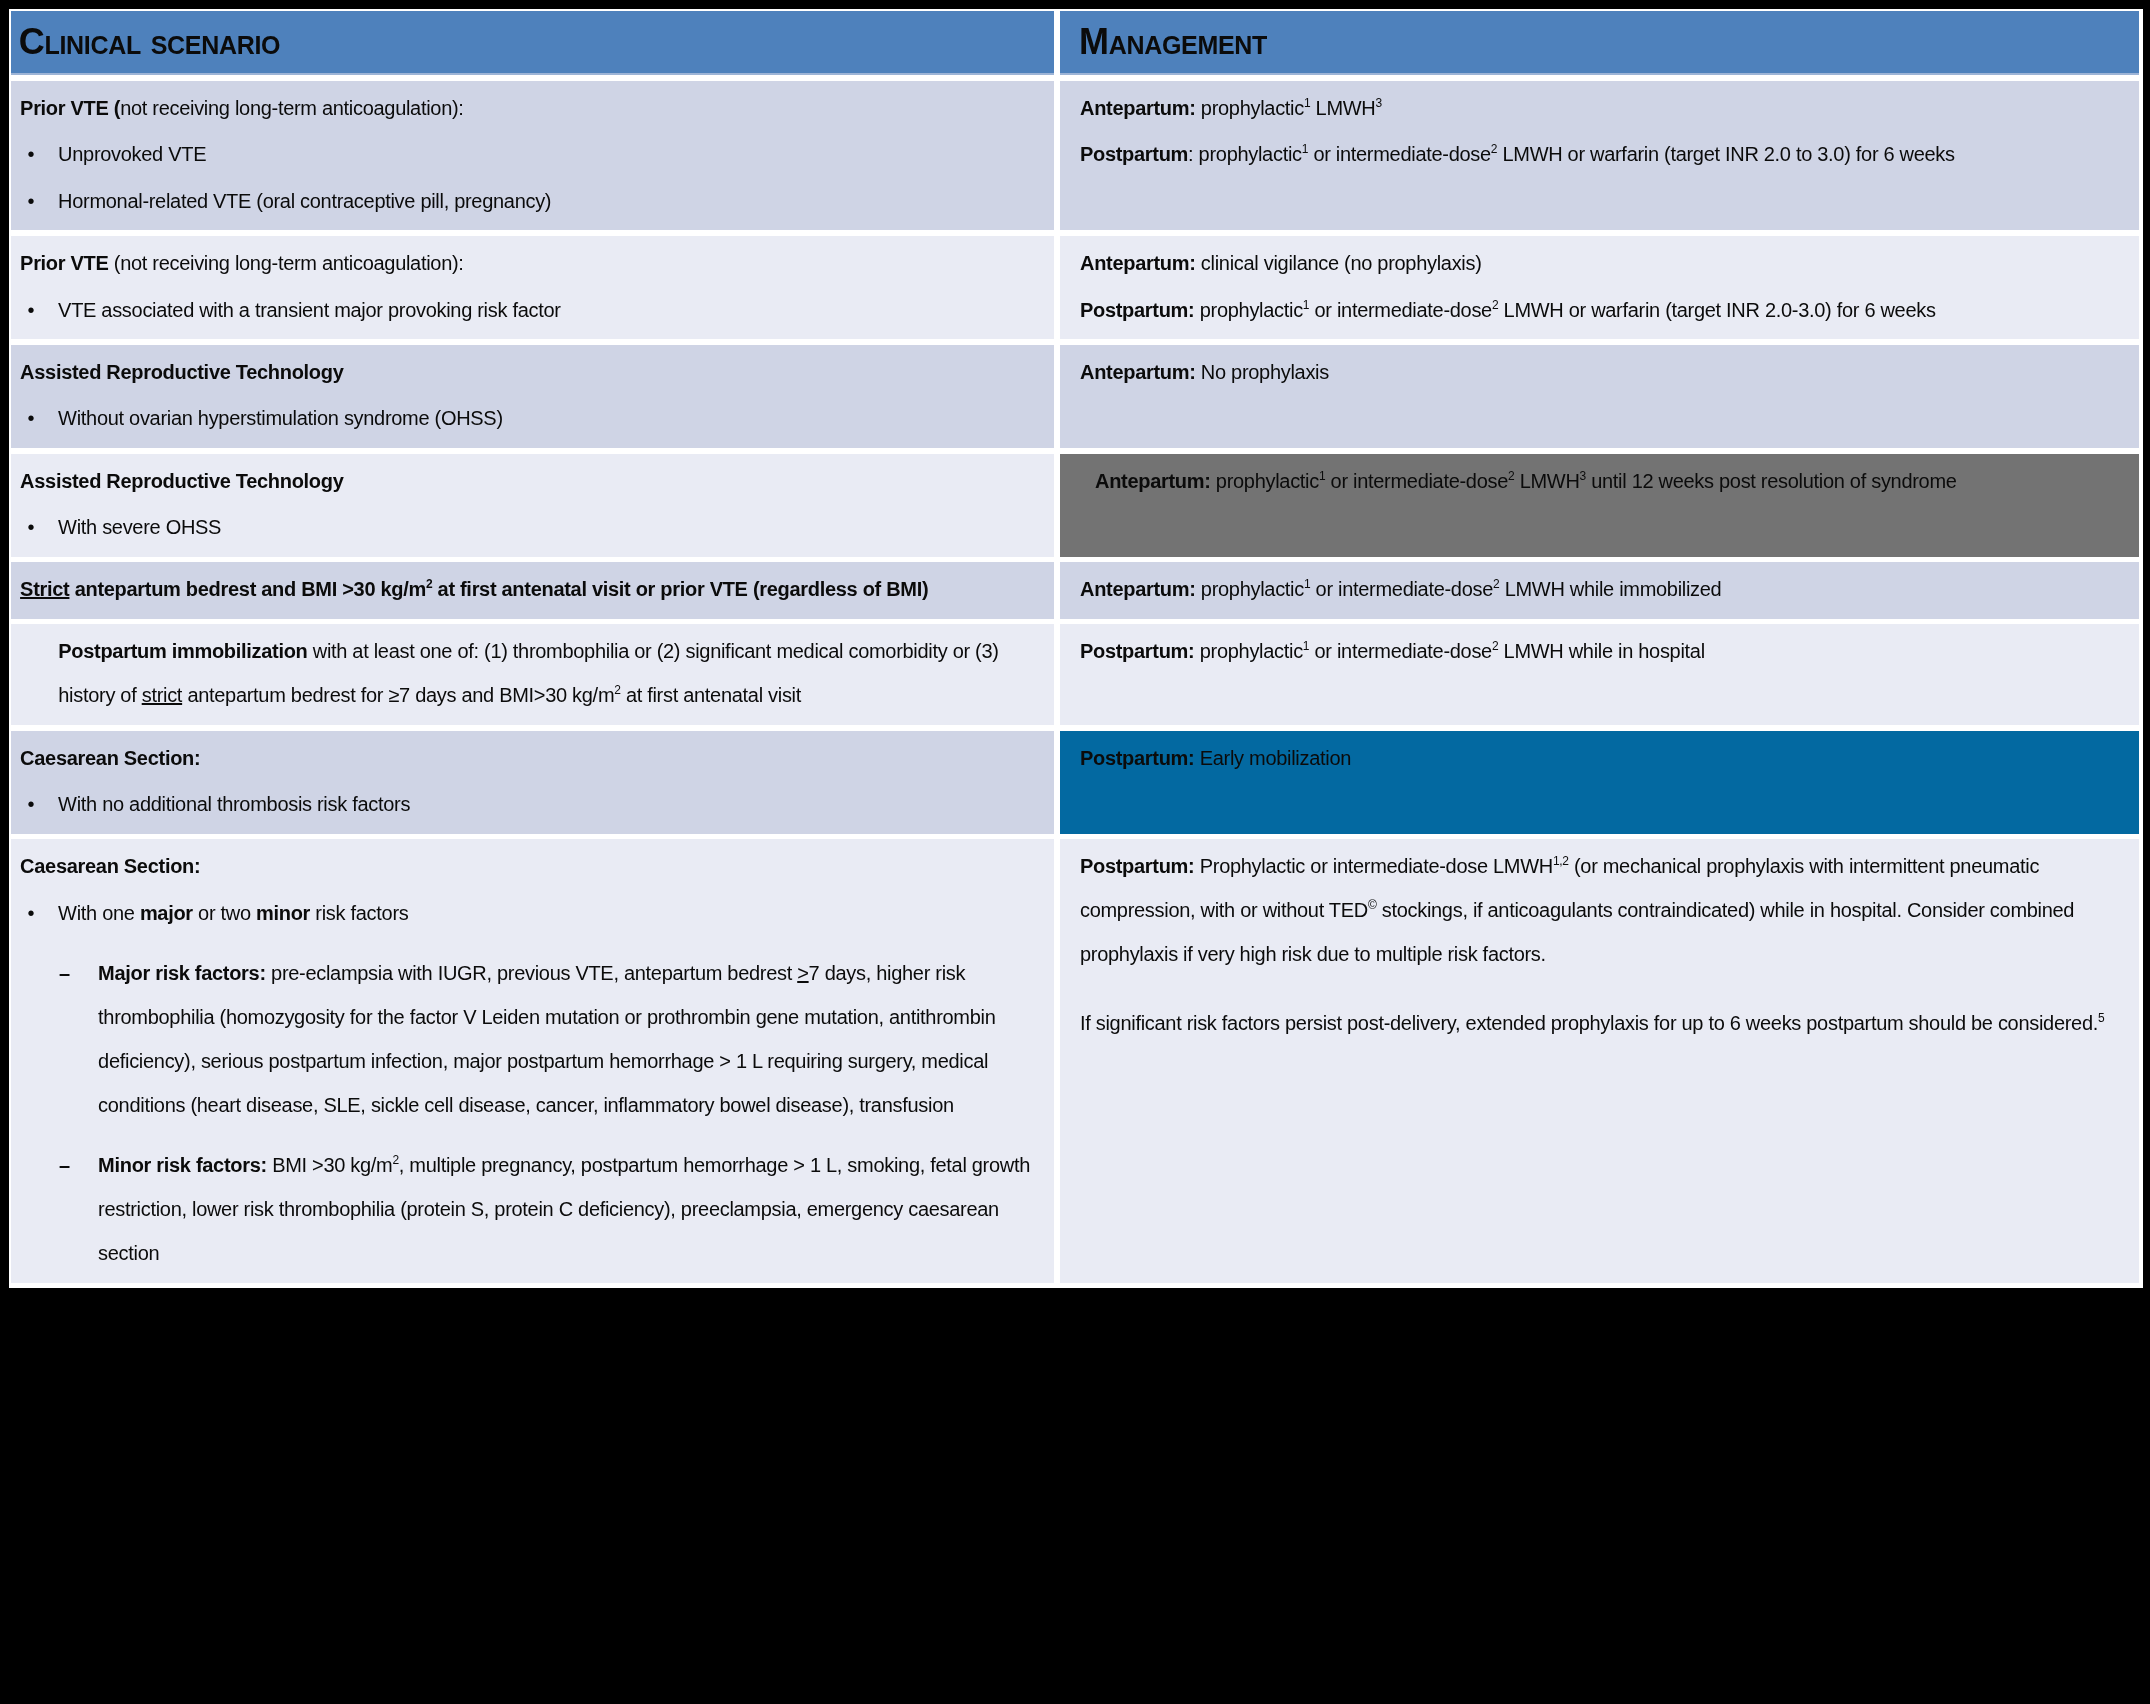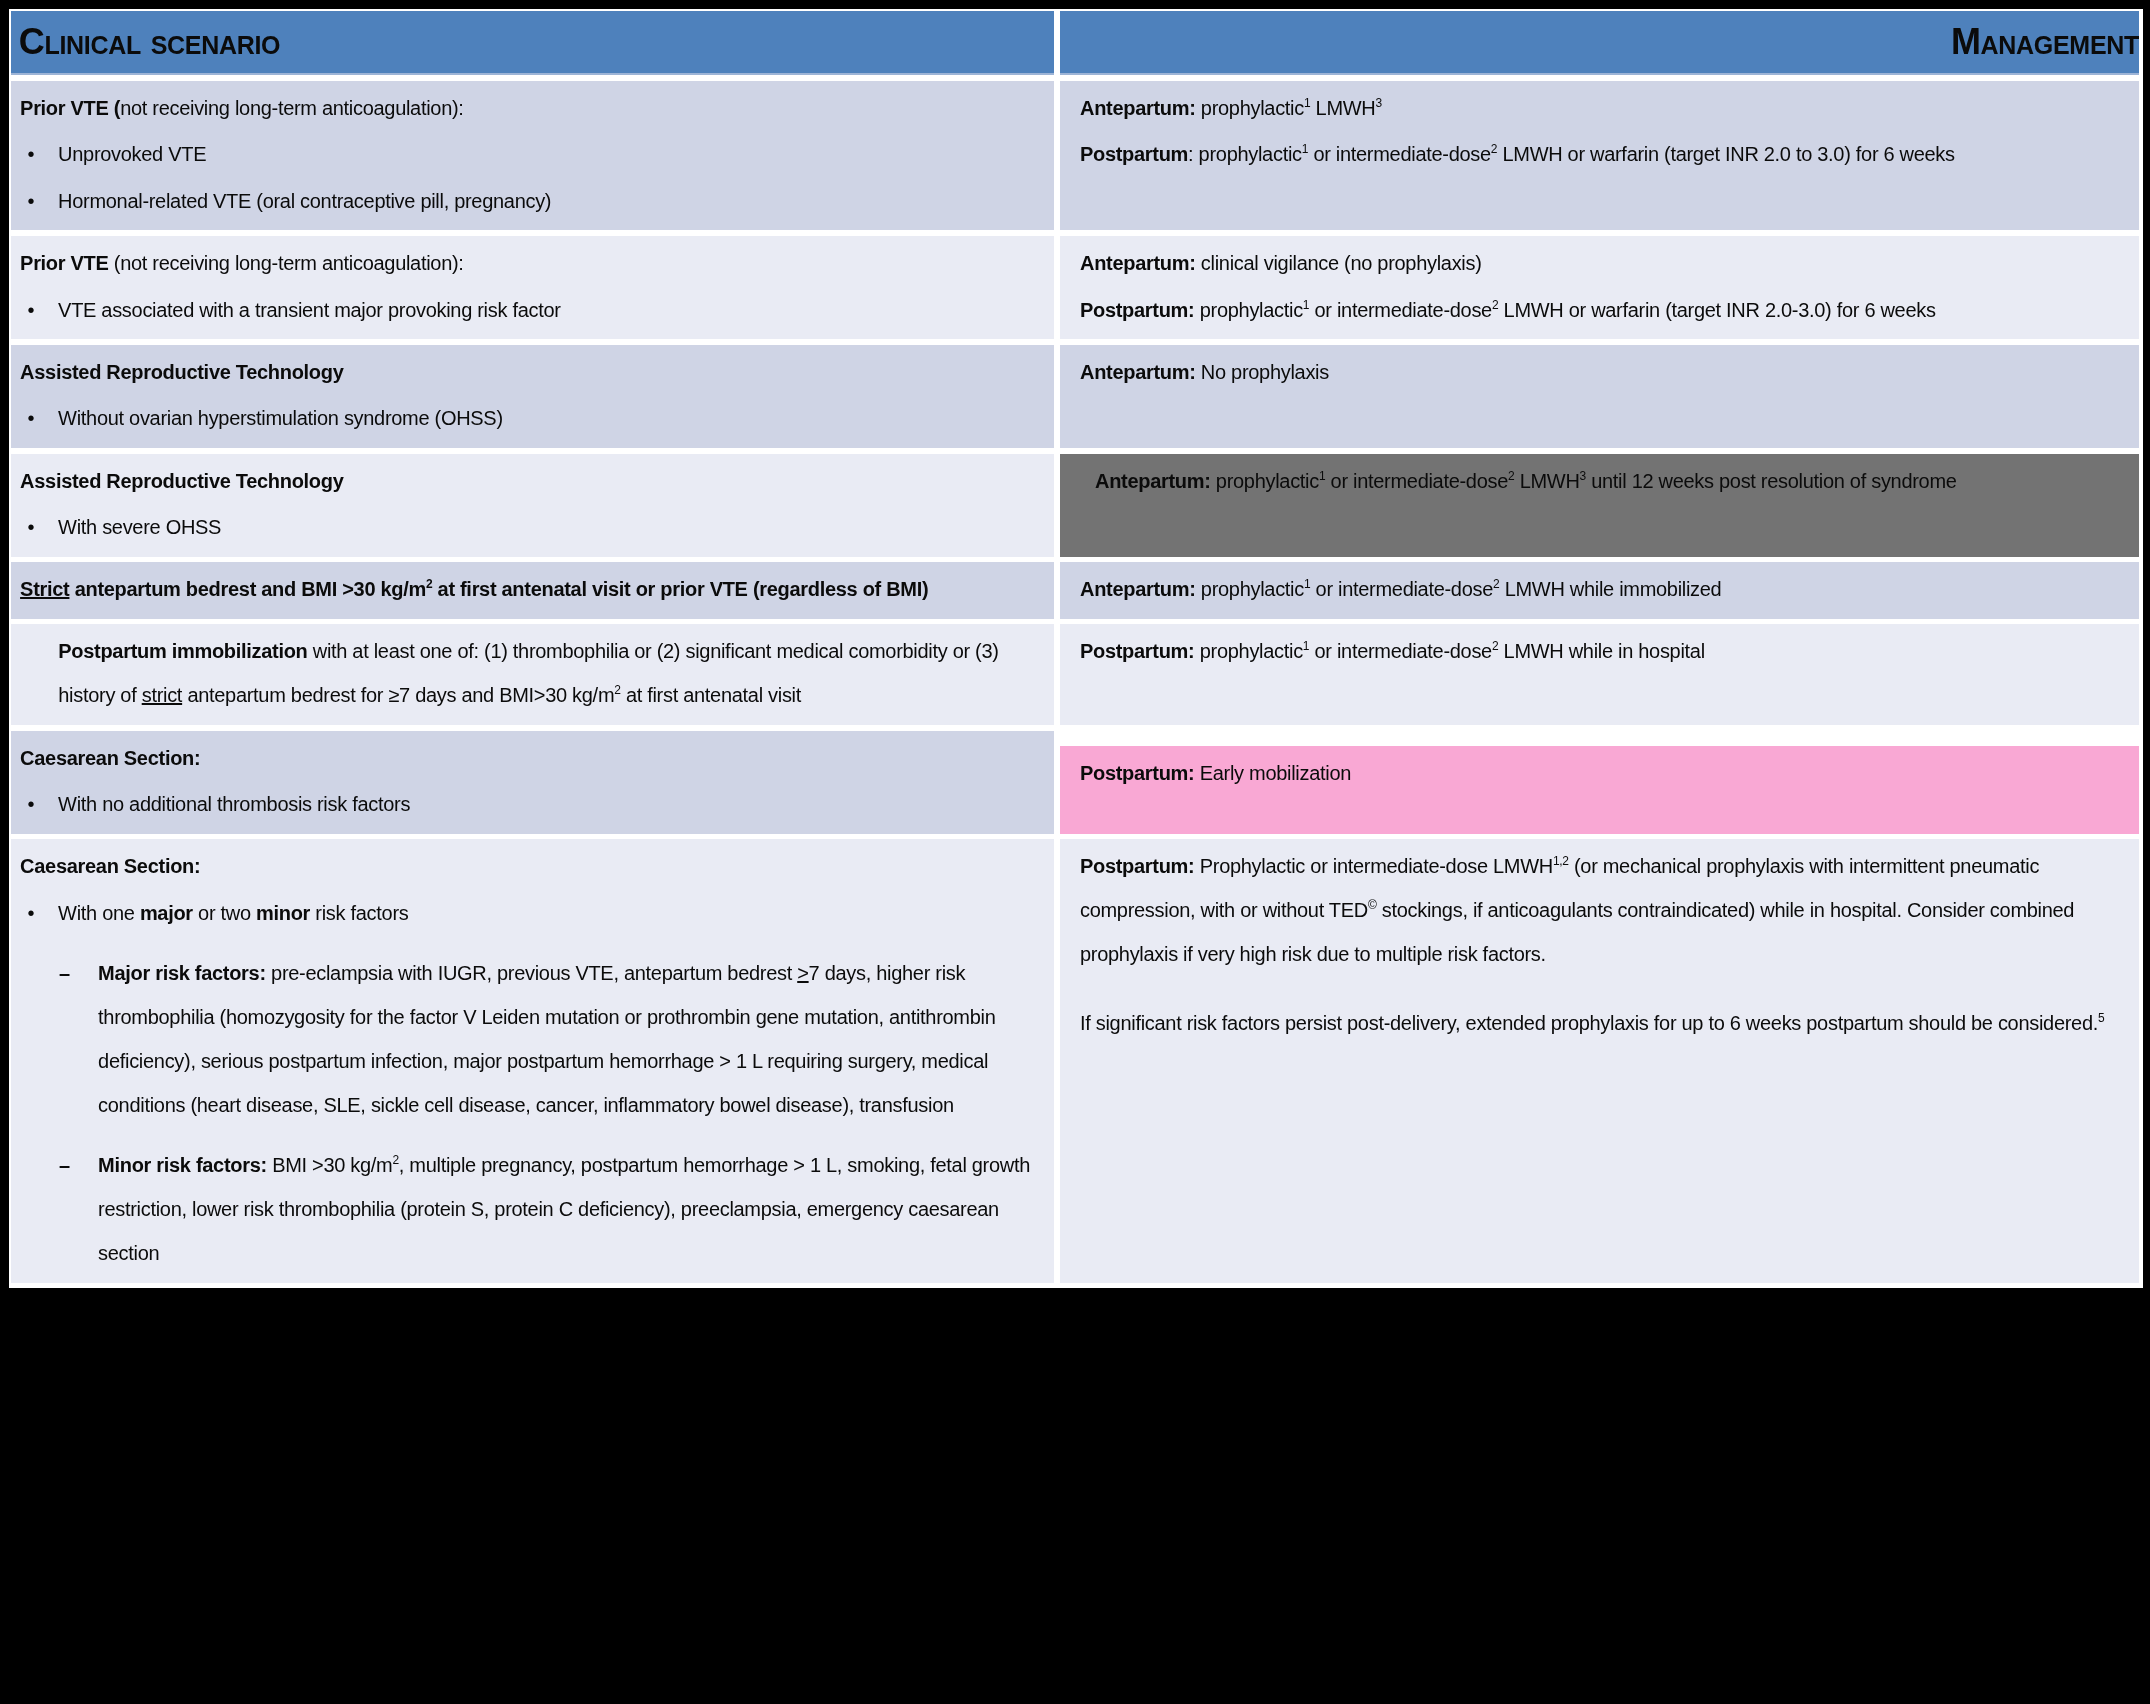--- a/index.html
+++ b/index.html
@@ -24,21 +24,21 @@
     display:flex;
     gap:5.7px;
     margin-bottom:5.7px;
   }
   .trow:last-child{margin-bottom:0;}
   .cell{
     box-sizing:border-box;
     letter-spacing:-0.3px;
   }
   .cell.left{width:1043px;}
-  .cell.right{flex:1;justify-content:flex-end;}
+  .cell.right{flex:1;}
   .hdr-row .cell{
     height:64px;
     display:flex;align-items:center;
     border-bottom:2.5px solid #9db4d6;
   }
   .hdr{
     font-weight:700;
     font-variant:small-caps;
     font-size:36px;
     letter-spacing:-0.3px;
@@ -147,21 +147,21 @@
           </div>
           <div class="cell right body-cell" style="background: rgb(233, 235, 244);">
             <div class="para plain"><span class="b">Postpartum:</span><span> prophylactic</span><span class="sup">1</span><span> or intermediate-dose</span><span class="sup">2</span><span> LMWH while in hospital</span></div>
           </div>
         </div>
         <div class="trow">
           <div class="cell left body-cell" style="background: rgb(207, 212, 229);">
             <div class="para plain"><span class="b">Caesarean Section:</span></div>
             <div class="para bullet"><span>With no additional thrombosis risk factors</span></div>
           </div>
-          <div class="cell right body-cell" style="background: #f9a8d4; margin-top: 15px;">
+          <div class="cell right body-cell" style="background: #0369a1;">
             <div class="para plain"><span class="b">Postpartum:</span><span> Early mobilization</span></div>
           </div>
         </div>
         <div class="trow">
           <div class="cell left body-cell" style="background: rgb(233, 235, 244);">
             <div class="para plain"><span class="b">Caesarean Section:</span></div>
             <div class="para bullet"><span>With one </span><span class="b">major</span><span> or two </span><span class="b">minor</span><span> risk factors</span></div>
             <div class="para dash"><span class="b">Major risk factors:</span><span> pre-eclampsia with IUGR, previous VTE, antepartum bedrest </span><span class="u">&gt;</span><span>7 days, higher risk thrombophilia (homozygosity for the factor V Leiden mutation or prothrombin gene mutation, antithrombin deficiency), serious postpartum infection, major postpartum hemorrhage &gt; 1 L requiring surgery, medical conditions (heart disease, SLE, sickle cell disease, cancer, inflammatory bowel disease), transfusion</span></div>
             <div class="para dash"><span class="b">Minor risk factors:</span><span> BMI &gt;30 kg/m</span><span class="sup">2</span><span>, multiple pregnancy, postpartum hemorrhage &gt; 1 L, smoking, fetal growth restriction, lower risk thrombophilia (protein S, protein C deficiency), preeclampsia, emergency caesarean section</span></div>
           </div>

